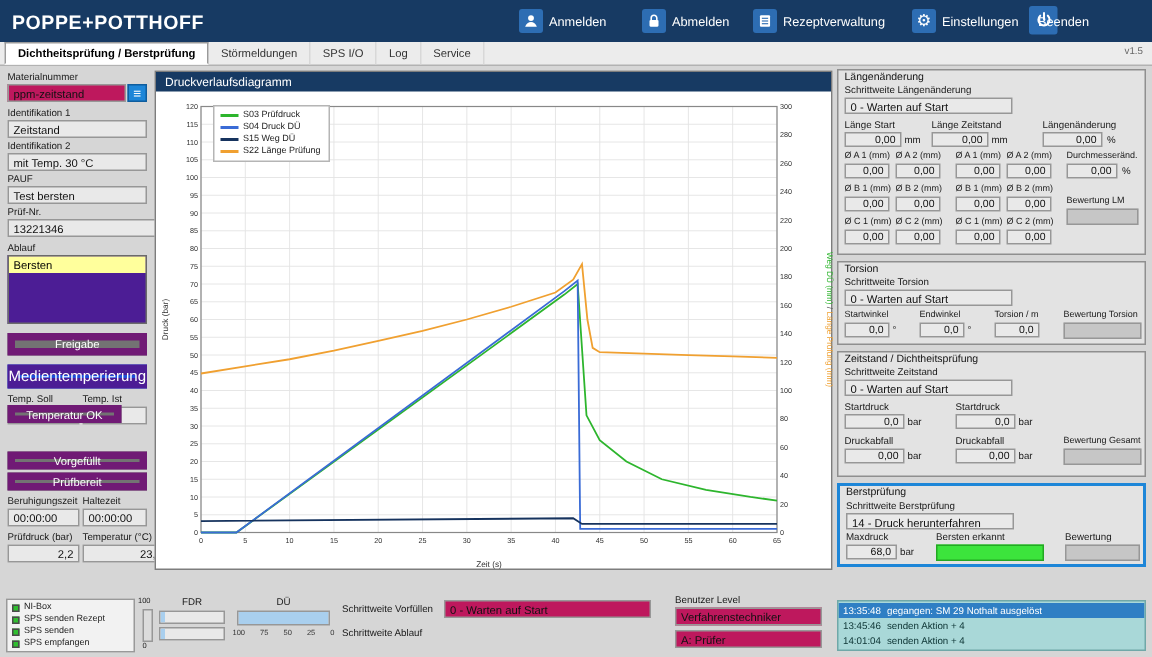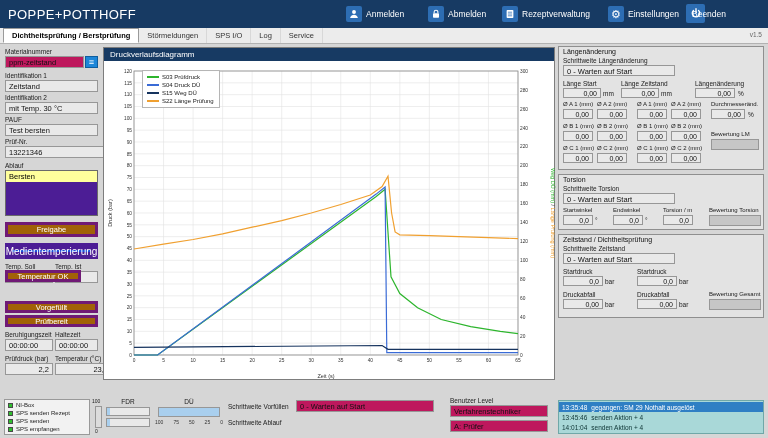--- a/index.html
+++ b/index.html
@@ -1,40 +1,40 @@
 <!DOCTYPE html>
 <html><head>
 <meta charset="utf-8">
 <style>
   *{margin:0;padding:0;box-sizing:border-box}
   html,body{background:#9a9a9a}
   .app{position:relative;width:768px;height:438px;background:#d6d6d6;overflow:hidden;
        font-family:"Liberation Sans",sans-serif;-webkit-font-smoothing:antialiased}
   
   .header{position:absolute;left:0;top:0;width:768px;height:28px;background:#173a63}
-  .logo{position:absolute;left:8px;top:7px;color:#fff;font-size:13px;font-weight:normal;letter-spacing:.4px}
+  .logo{position:absolute;left:8px;top:7px;color:#fff;font-size:13px;font-weight:bold;letter-spacing:.4px}
   .hbtn{position:absolute;top:5px;height:18px;display:flex;align-items:center;gap:4px;color:#fff;font-size:8.5px;cursor:default}
   .tile{width:16px;height:16px;background:#2d6db3;border-radius:2px;display:flex;align-items:center;justify-content:center;flex:none}
   .tile svg{width:12px;height:12px;display:block}
   .gearglyph{color:#fff;font-size:11px;line-height:1}
   
   .tabbar{position:absolute;left:0;top:28px;width:768px;height:16px;background:#ececec;border-bottom:1px solid #b2b2b2;display:flex;padding-left:3px}
   .tab{font-size:7.5px;color:#333;padding:0 8px;display:flex;align-items:center;border-right:1px solid #d8d8d8;white-space:nowrap}
   .tab.active{background:#fff;color:#000;border:1px solid #9a9a9a;border-bottom:1px solid #fff;font-weight:bold}
   .version{position:absolute;right:6px;top:31px;font-size:6.5px;color:#666}
   
   .lbl{position:absolute;font-size:6.5px;color:#1a1a1a;white-space:nowrap;line-height:1.1}
   .lbl.tiny{font-size:6px}
   .fld{position:absolute;height:12px;background:#e9e9e9;border:1px solid #979797;font-size:7.5px;color:#111;
        padding:1px 3px;white-space:nowrap;overflow:hidden;line-height:9px}
   .fld.white{background:#be185d}
   .fld.dark{background:#c6c6c6}
   .fld.sm{height:10px;font-size:7px;line-height:7px}
   .fld.num{text-align:right}
-  .gbtn{position:absolute;background:#a16207;border:3px solid #701a75;color:#fff;font-size:7.5px;
+  .gbtn{position:absolute;background:#737373;border:5px solid #701a75;color:#fff;font-size:7.5px;
         display:flex;align-items:center;justify-content:center;white-space:nowrap;cursor:default}
   .bbtn{position:absolute;background:#1d4ed8;border:7px solid #4c1d95;color:#fff;font-size:10px;
         display:flex;align-items:center;justify-content:center;white-space:nowrap;cursor:default}
   .mbtn{position:absolute;width:13px;height:12px;background:#1d86d8;border:1px solid #0e5d9e;color:#fff;
         font-size:9px;line-height:10px;text-align:center;cursor:default}
   .listbox{position:absolute;background:#4c1d95;border:1px solid #6a6a6a}
   .listrow{height:11px;font-size:7.5px;padding:1px 3px;line-height:9px}
   .listrow.selected{background:#ffff9c}
   
   .chartpanel{position:absolute;background:#fff;border:1px solid #7d7d7d}
@@ -380,20 +380,32 @@
     <div class="lbl" style="left:4px;top:56px">Druckabfall</div>
     <div class="lbl" style="left:78px;top:56px">Druckabfall</div>
     <div class="lbl tiny" style="left:150px;top:56px">Bewertung Gesamt</div>
     <div class="fld sm num" style="left:4px;top:64px;width:40px">0,00</div>
     <div class="lbl" style="left:46px;top:66px">bar</div>
     <div class="fld sm num" style="left:78px;top:64px;width:40px">0,00</div>
     <div class="lbl" style="left:120px;top:66px">bar</div>
     <div class="fld dark" style="left:150px;top:64px;width:52px;height:11px"></div>
   </div>
 
+  <div class="panel blue" style="left:558px;top:322px;width:206px;height:56px">
+    <div class="ptitle">Berstprüfung</div>
+    <div class="lbl" style="left:4px;top:10px">Schrittweite Berstprüfung</div>
+    <div class="fld" style="left:4px;top:18px;width:112px;height:11px">14 - Druck herunterfahren</div>
+    <div class="lbl" style="left:4px;top:31px">Maxdruck</div>
+    <div class="lbl" style="left:64px;top:31px">Bersten erkannt</div>
+    <div class="lbl" style="left:150px;top:31px">Bewertung</div>
+    <div class="fld sm num" style="left:4px;top:39px;width:34px">68,0</div>
+    <div class="lbl" style="left:40px;top:41px">bar</div>
+    <div style="position:absolute;left:64px;top:39px;width:72px;height:11px;background:#3ce43c;border:1px solid #23a823"></div>
+    <div class="fld dark" style="left:150px;top:39px;width:50px;height:11px"></div>
+  </div>
 
   <div class="iobox" style="left:4px;top:399px;width:86px;height:36px">
     <div class="iorow">
         <span class="iodot" style="background: rgb(47, 191, 47);"></span>
         <span>NI-Box</span>
       </div>
     <div class="iorow">
         <span class="iodot" style="background: rgb(47, 191, 47);"></span>
         <span>SPS senden Rezept</span>
       </div>

